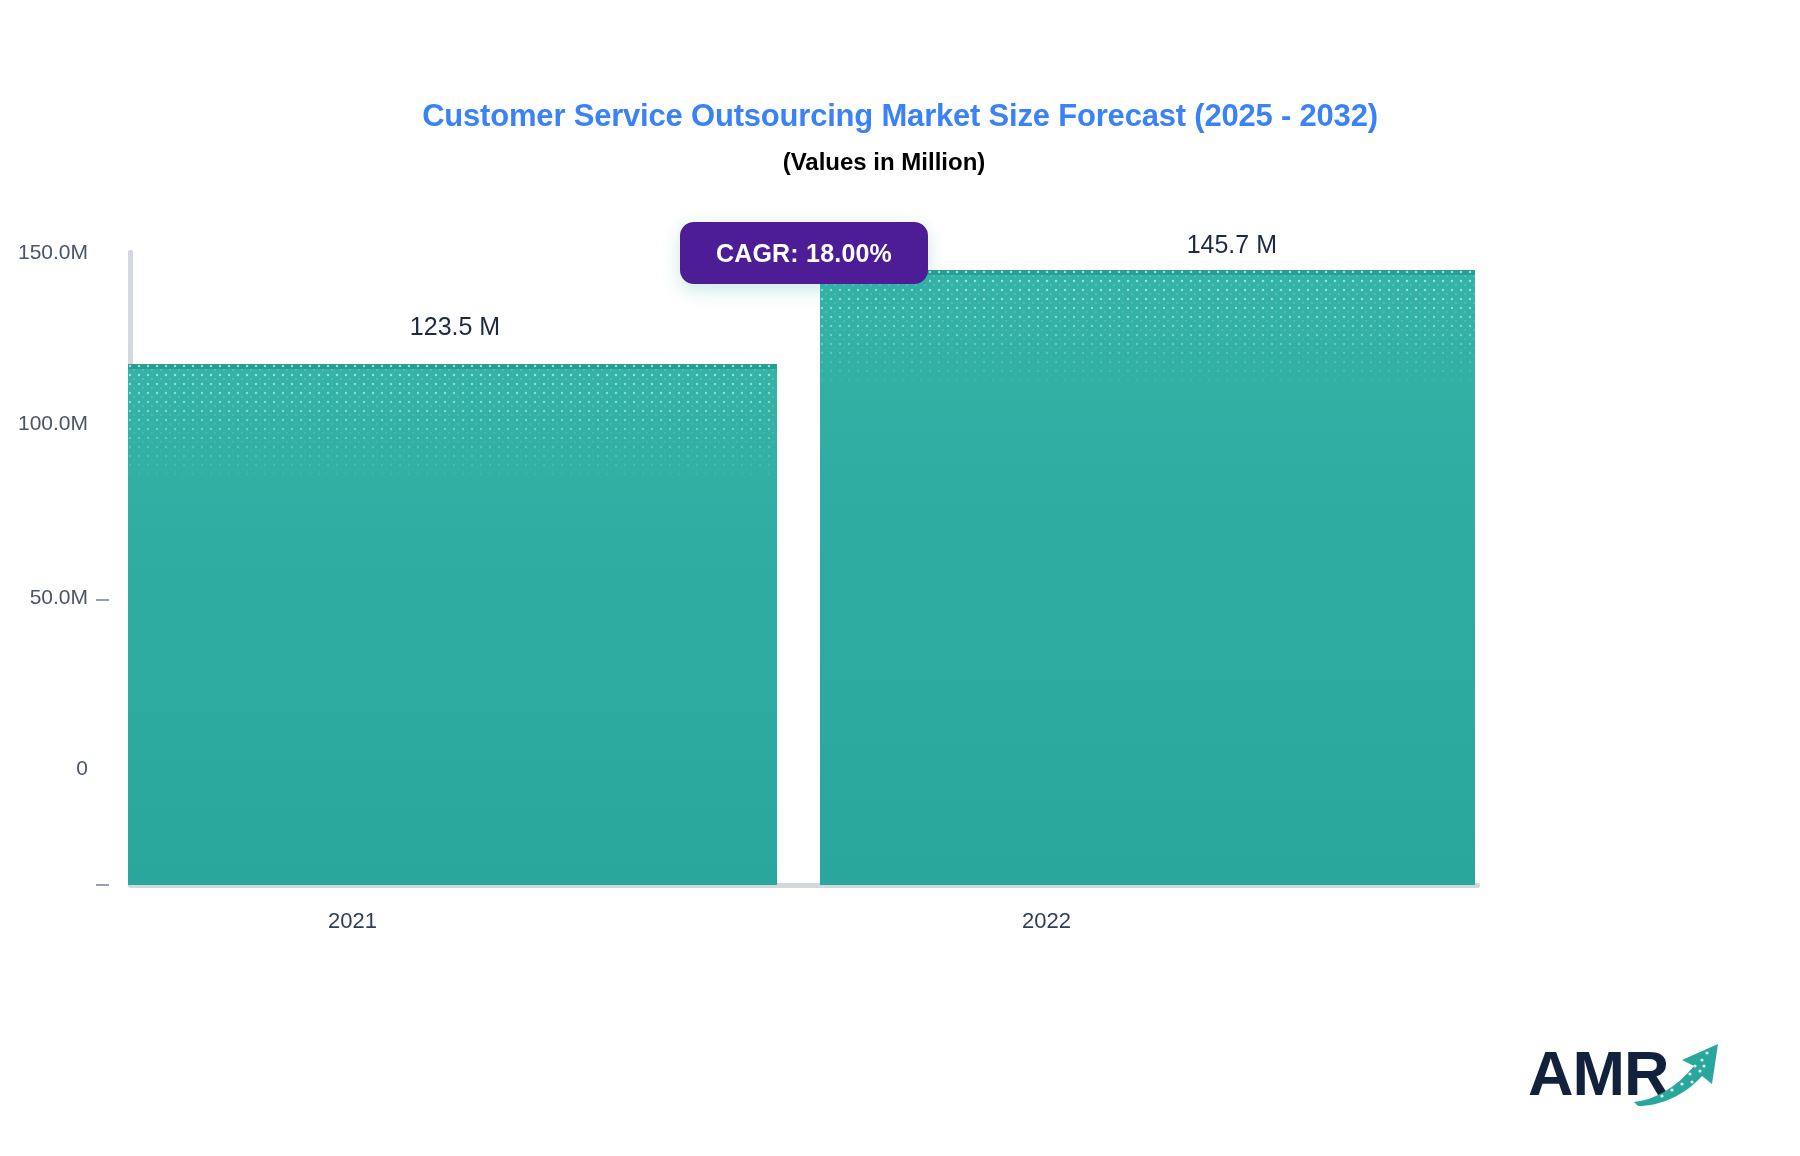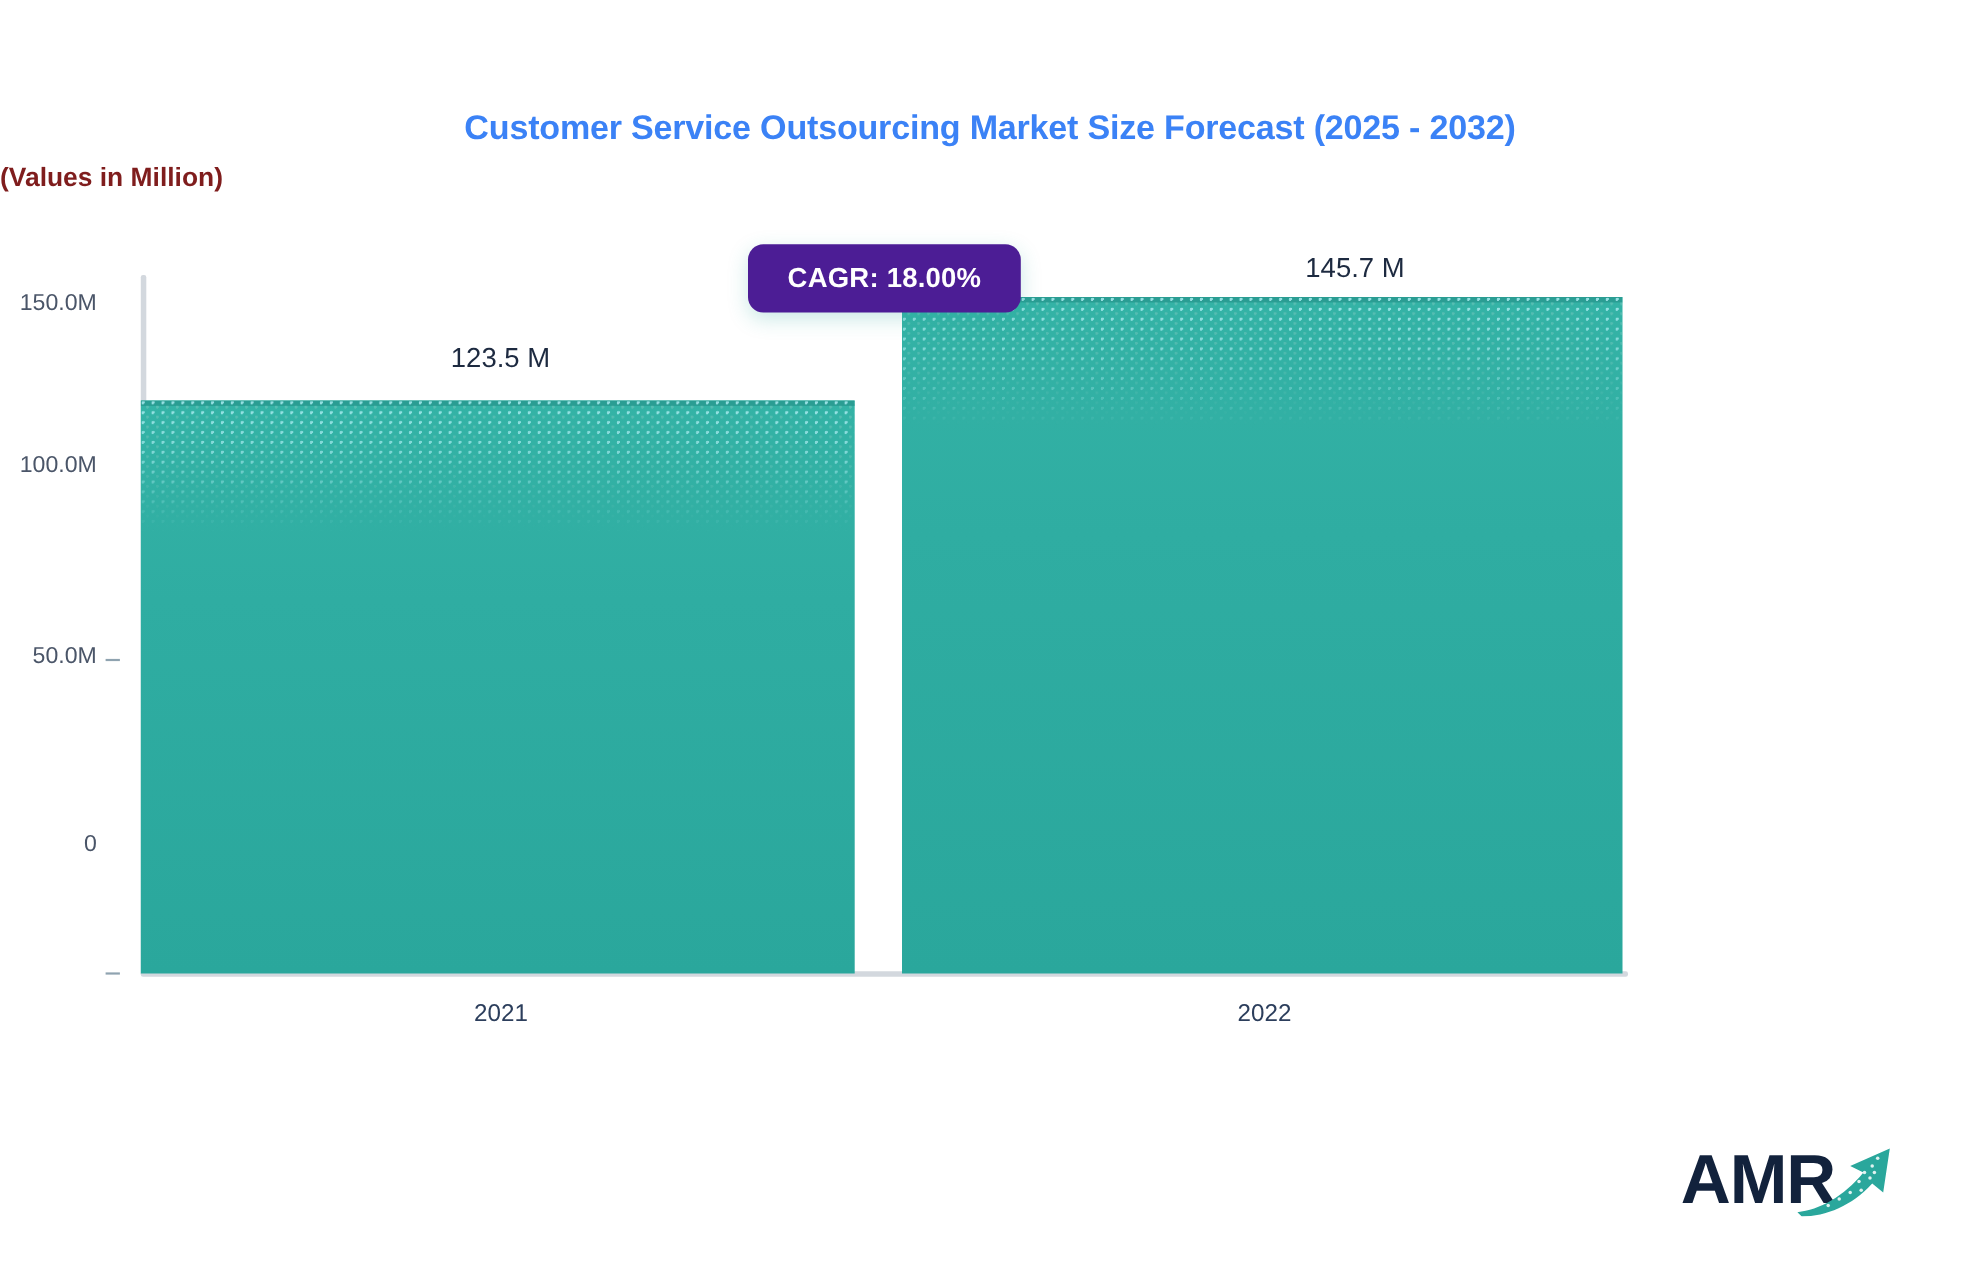--- a/index.html
+++ b/index.html
@@ -34,23 +34,24 @@
     font-weight: bold;
     color: #3b82f6;
     letter-spacing: -0.2px;
     white-space: nowrap;
   }
   .subtitle {
     position: absolute;
     left: 0;
     top: 148px;
     width: 1768px;
+    text-align: center;
     font-size: 24px;
     font-weight: bold;
-    color: #7f1d1d;
+    color: #000000;
     white-space: nowrap;
   }
 
   
   .plot {
     position: absolute;
     left: 128px;
     top: 252px;
     width: 1352px;
     height: 633px;
@@ -94,21 +95,21 @@
     position: absolute;
     width: 13px;
     height: 2px;
     background: #8fa3b0;
   }
 
   
   .xtick {
     position: absolute;
     top: 908px;
-    text-align: center;
+    text-align: left;
     font-size: 22px;
     color: #2c3e5c;
     white-space: nowrap;
   }
 
   
   .bar {
     position: absolute;
     bottom: 0;
     background:
@@ -203,21 +204,21 @@
 <div class="canvas">
 
   <div class="title">Customer Service Outsourcing Market Size Forecast (2025 - 2032)</div>
 
   <div class="subtitle">(Values in Million)</div>
 
   <div class="axis-y-line"></div>
   <div class="axis-x-line"></div>
 
   <div class="ytick-wrap">
-    <div class="ytick" style="top:240px;margin-top:24px;">150.0M</div>
+    <div class="ytick" style="top:240px;">150.0M</div>
     <div class="ytick" style="top:411px;">100.0M</div>
     <div class="ytick" style="top:585px;">50.0M</div>
     <div class="ytick" style="top:756px;">0</div>
   </div>
   <div class="ydash" style="left:96px; top:599px;"></div>
   <div class="ydash" style="left:96px; top:884px;"></div>
 
   <div class="plot">
     <div class="bar" style="left: 0px; width: 649px; height: 521.17px;">
       <div class="bar-top-edge"></div>

